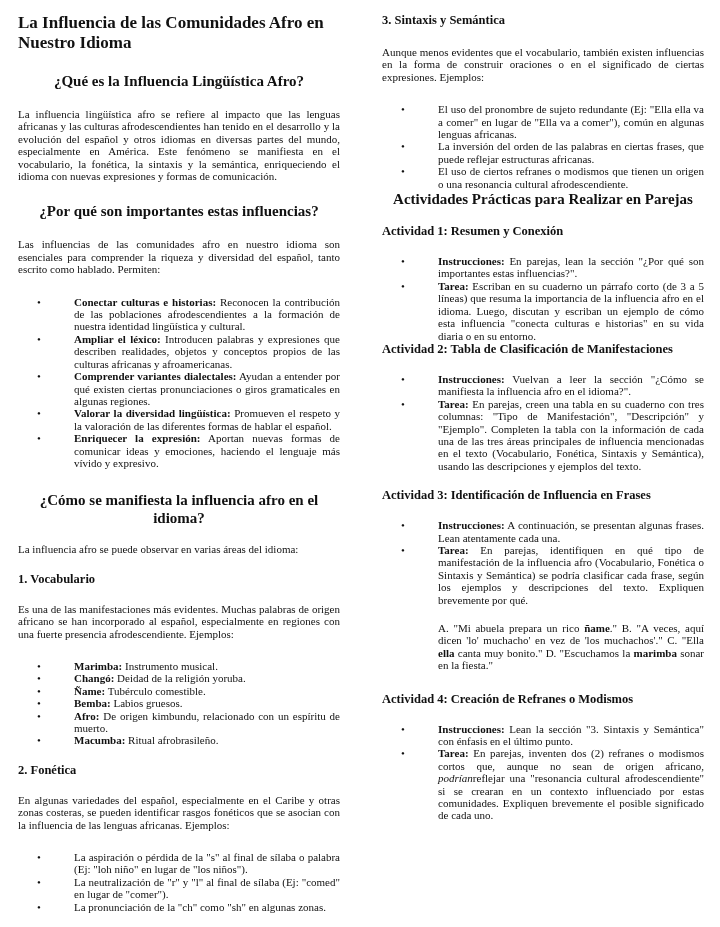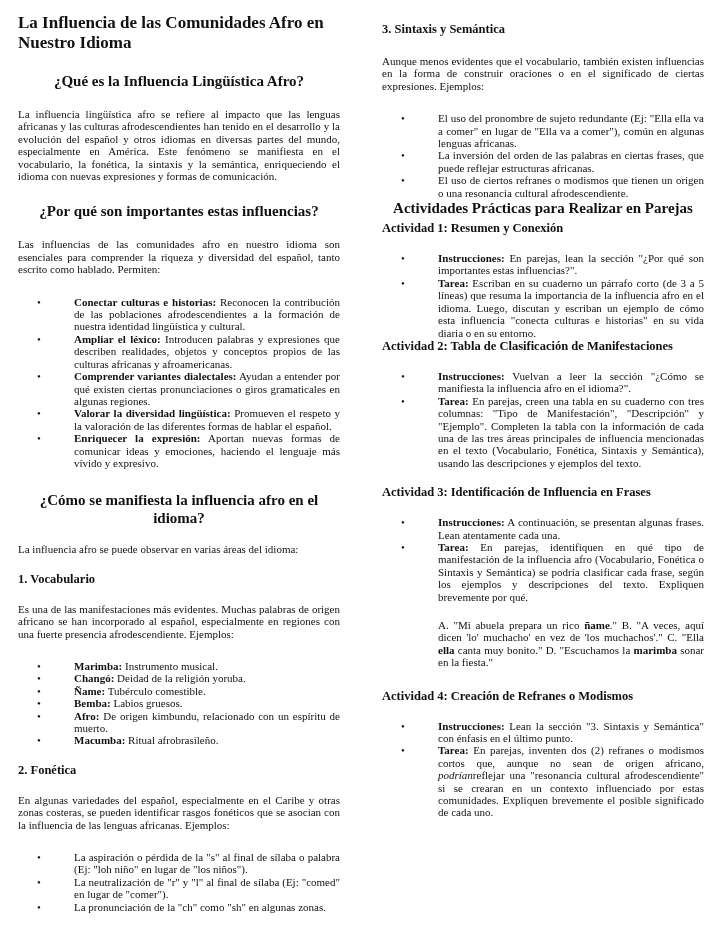--- a/index.html
+++ b/index.html
@@ -61,32 +61,32 @@
   <p class="p" style="margin-top:16px">En algunas variedades del español, especialmente en el Caribe y otras zonas costeras, se pueden identificar rasgos fonéticos que se asocian con la influencia de las lenguas africanas. Ejemplos:</p>
 
   <ul class="blist" style="margin-top:20px">
     <li><span class="bullet">•</span><span>La aspiración o pérdida de la "s" al final de sílaba o palabra (Ej: "loh niño" en lugar de "los niños").</span></li>
     <li><span class="bullet">•</span><span>La neutralización de "r" y "l" al final de sílaba (Ej: "comed" en lugar de "comer").</span></li>
     <li><span class="bullet">•</span><span>La pronunciación de la "ch" como "sh" en algunas zonas.</span></li>
   </ul>
 </div>
 
 <div class="col right">
-  <p class="h3" style="margin-top:22px">3. Sintaxis y Semántica</p>
+  <p class="h3" style="margin-top:13px">3. Sintaxis y Semántica</p>
   <p class="p" style="margin-top:18px">Aunque menos evidentes que el vocabulario, también existen influencias en la forma de construir oraciones o en el significado de ciertas expresiones. Ejemplos:</p>
 
   <ul class="blist" style="margin-top:20px">
     <li><span class="bullet">•</span><span>El uso del pronombre de sujeto redundante (Ej: "Ella ella va a comer" en lugar de "Ella va a comer"), común en algunas lenguas africanas.</span></li>
     <li><span class="bullet">•</span><span>La inversión del orden de las palabras en ciertas frases, que puede reflejar estructuras africanas.</span></li>
     <li><span class="bullet">•</span><span>El uso de ciertos refranes o modismos que tienen un origen o una resonancia cultural afrodescendiente.</span></li>
   </ul>
 
   <p class="h2" style="">Actividades Prácticas para Realizar en Parejas</p>
 
-  <p class="h3" style="margin-top:4px">Actividad 1: Resumen y Conexión</p>
+  <p class="h3" style="margin-top:16px">Actividad 1: Resumen y Conexión</p>
   <ul class="blist" style="margin-top:16px">
     <li><span class="bullet">•</span><b>Instrucciones:</b><span> En parejas, lean la sección "¿Por qué son importantes estas influencias?".</span></li>
     <li><span class="bullet">•</span><b>Tarea:</b><span> Escriban en su cuaderno un párrafo corto (de 3 a 5 líneas) que resuma la importancia de la influencia afro en el idioma. Luego, discutan y escriban un ejemplo de cómo esta influencia "conecta culturas e historias" en su vida diaria o en su entorno.</span></li>
   </ul>
 
   <p class="h3" style="">Actividad 2: Tabla de Clasificación de Manifestaciones</p>
   <ul class="blist" style="margin-top:16px">
     <li><span class="bullet">•</span><b>Instrucciones:</b><span> Vuelvan a leer la sección "¿Cómo se manifiesta la influencia afro en el idioma?".</span></li>
     <li><span class="bullet">•</span><b>Tarea:</b><span> En parejas, creen una tabla en su cuaderno con tres columnas: "Tipo de Manifestación", "Descripción" y "Ejemplo". Completen la tabla con la información de cada una de las tres áreas principales de influencia mencionadas en el texto (Vocabulario, Fonética, Sintaxis y Semántica), usando las descripciones y ejemplos del texto.</span></li>
   </ul>

